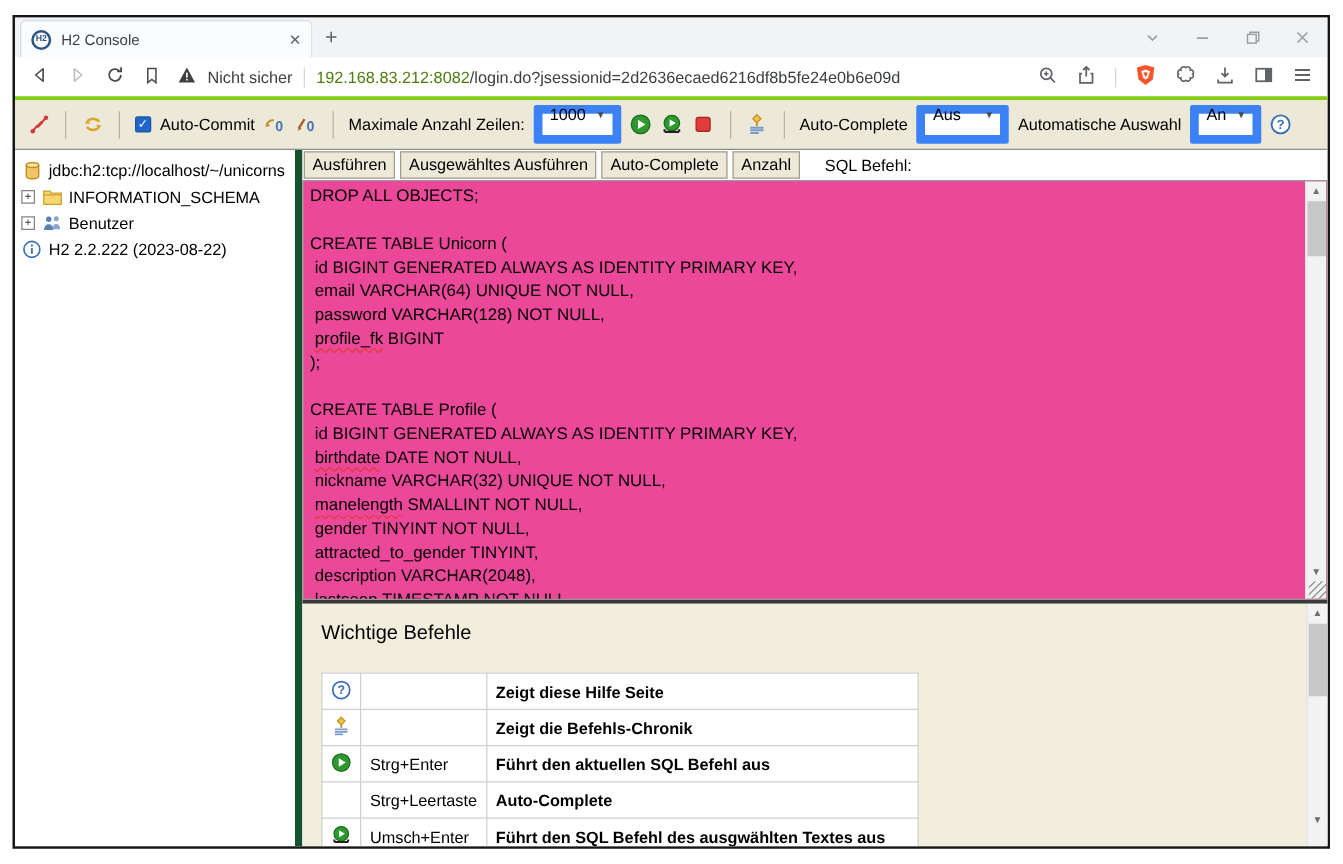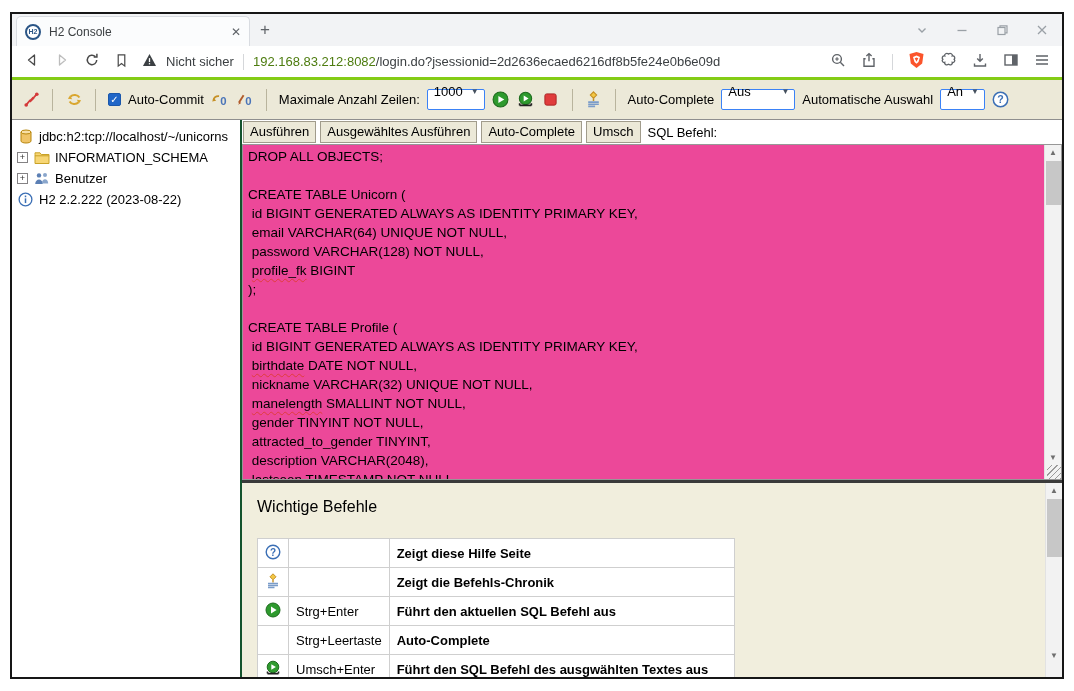--- a/index.html
+++ b/index.html
@@ -29,39 +29,39 @@
   .url-host { color:#4d7c0f; }
   .url-path { color:#3c4043; white-space:nowrap; overflow:hidden; }
   .addr-right { display:flex; align-items:center; gap:15px; }
 
   
   .h2bar { height:40px; flex:none; background:#ece9d8; border-bottom:1px solid #8f8f8f;
            display:flex; align-items:center; padding:0 10px; gap:7px; font-size:13px; color:#000; }
   .sep { width:1px; height:22px; background:#b9b49d; margin:0 5px; flex:none; }
   .checkbox { width:13px; height:13px; background:#2066c7; border:1px solid #1a57ab; border-radius:2px;
               color:#fff; font-size:10px; line-height:1; display:flex; align-items:center; justify-content:center; }
-  .select { height:21px; background:#fff; border:1px solid #3b82f6; border-radius:2px;
+  .select { height:21px; background:#fff; border:7px solid #3b82f6; border-radius:2px;
             display:inline-flex; align-items:center; gap:8px; padding:0 5px 17px 6px; }
   .select .chev { font-size:8px; color:#44505e; }
   .tool-icon { display:inline-flex; align-items:center; justify-content:center; width:18px; height:18px; }
 
   
   .main { flex:1; display:flex; min-height:0; }
-  .sidebar { width:230px; flex:none; background:#fff; border-right:2px solid #14532d; padding:6px 4px 0 5px;
+  .sidebar { width:230px; flex:none; background:#fff; border-right:6px solid #14532d; padding:6px 4px 0 5px;
              font-size:13px; overflow:hidden; }
   .tree-row { display:flex; align-items:center; gap:5px; height:21px; white-space:nowrap; color:#000; }
   .expander { width:11px; height:11px; flex:none; border:1px solid #848284; background:#fff; color:#333;
               font-size:9px; line-height:1; display:flex; align-items:center; justify-content:center; }
   .tree-icon { display:inline-flex; width:17px; justify-content:center; flex:none; }
 
   .content { flex:1; min-width:0; display:flex; flex-direction:column; background:#fff; }
   .qtoolbar { height:24px; flex:none; display:flex; align-items:center; gap:4px; padding-left:1px; font-size:13px; }
   .qbtn { background:#ece9d8; border:1px solid #a19c8c; border-radius:0; padding:2px 6px 3px;
           font-family:inherit; font-size:13px; color:#000; }
-  .sql-label { margin-left:3px; }
+  .sql-label { margin-left:16px; }
 
   .sql-wrap { height:336px; flex:none; position:relative; border:1px solid #979797; background:#ec4899; overflow:hidden; }
   .sql-pre { margin:0; position:absolute; top:0; left:0; right:17px; bottom:0; padding:2px 5px;
              font-family:"Liberation Sans", sans-serif; font-size:13.5px; line-height:19px; white-space:pre;
              color:#000; overflow:hidden; }
   .misspell { text-decoration-line:underline; text-decoration-style:wavy; text-decoration-color:#e03c3c;
               text-decoration-thickness:1px; text-underline-offset:3px; }
   .vscroll { position:absolute; top:0; right:0; bottom:0; width:17px; background:#f2f2f2; border-left:1px solid #e2e2e2; }
   .scroll-arrow { position:absolute; left:0; right:0; height:15px; display:flex; align-items:center;
                   justify-content:center; color:#6f6f6f; font-size:8px; }
@@ -334,21 +334,21 @@
         </span>
         <span>H2 2.2.222 (2023-08-22)</span>
       </div>
     </div>
 
     <div class="content">
       <div class="qtoolbar">
         <button class="qbtn">Ausführen</button>
         <button class="qbtn">Ausgewähltes Ausführen</button>
         <button class="qbtn">Auto-Complete</button>
-        <button class="qbtn">Umsch</button>
+        <button class="qbtn">Anzahl</button>
         <span class="sql-label">SQL Befehl:</span>
       </div>
 
       <div class="sql-wrap">
         <pre class="sql-pre">DROP ALL OBJECTS;
 
 CREATE TABLE Unicorn (
  id BIGINT GENERATED ALWAYS AS IDENTITY PRIMARY KEY,
  email VARCHAR(64) UNIQUE NOT NULL,
  password VARCHAR(128) NOT NULL,

